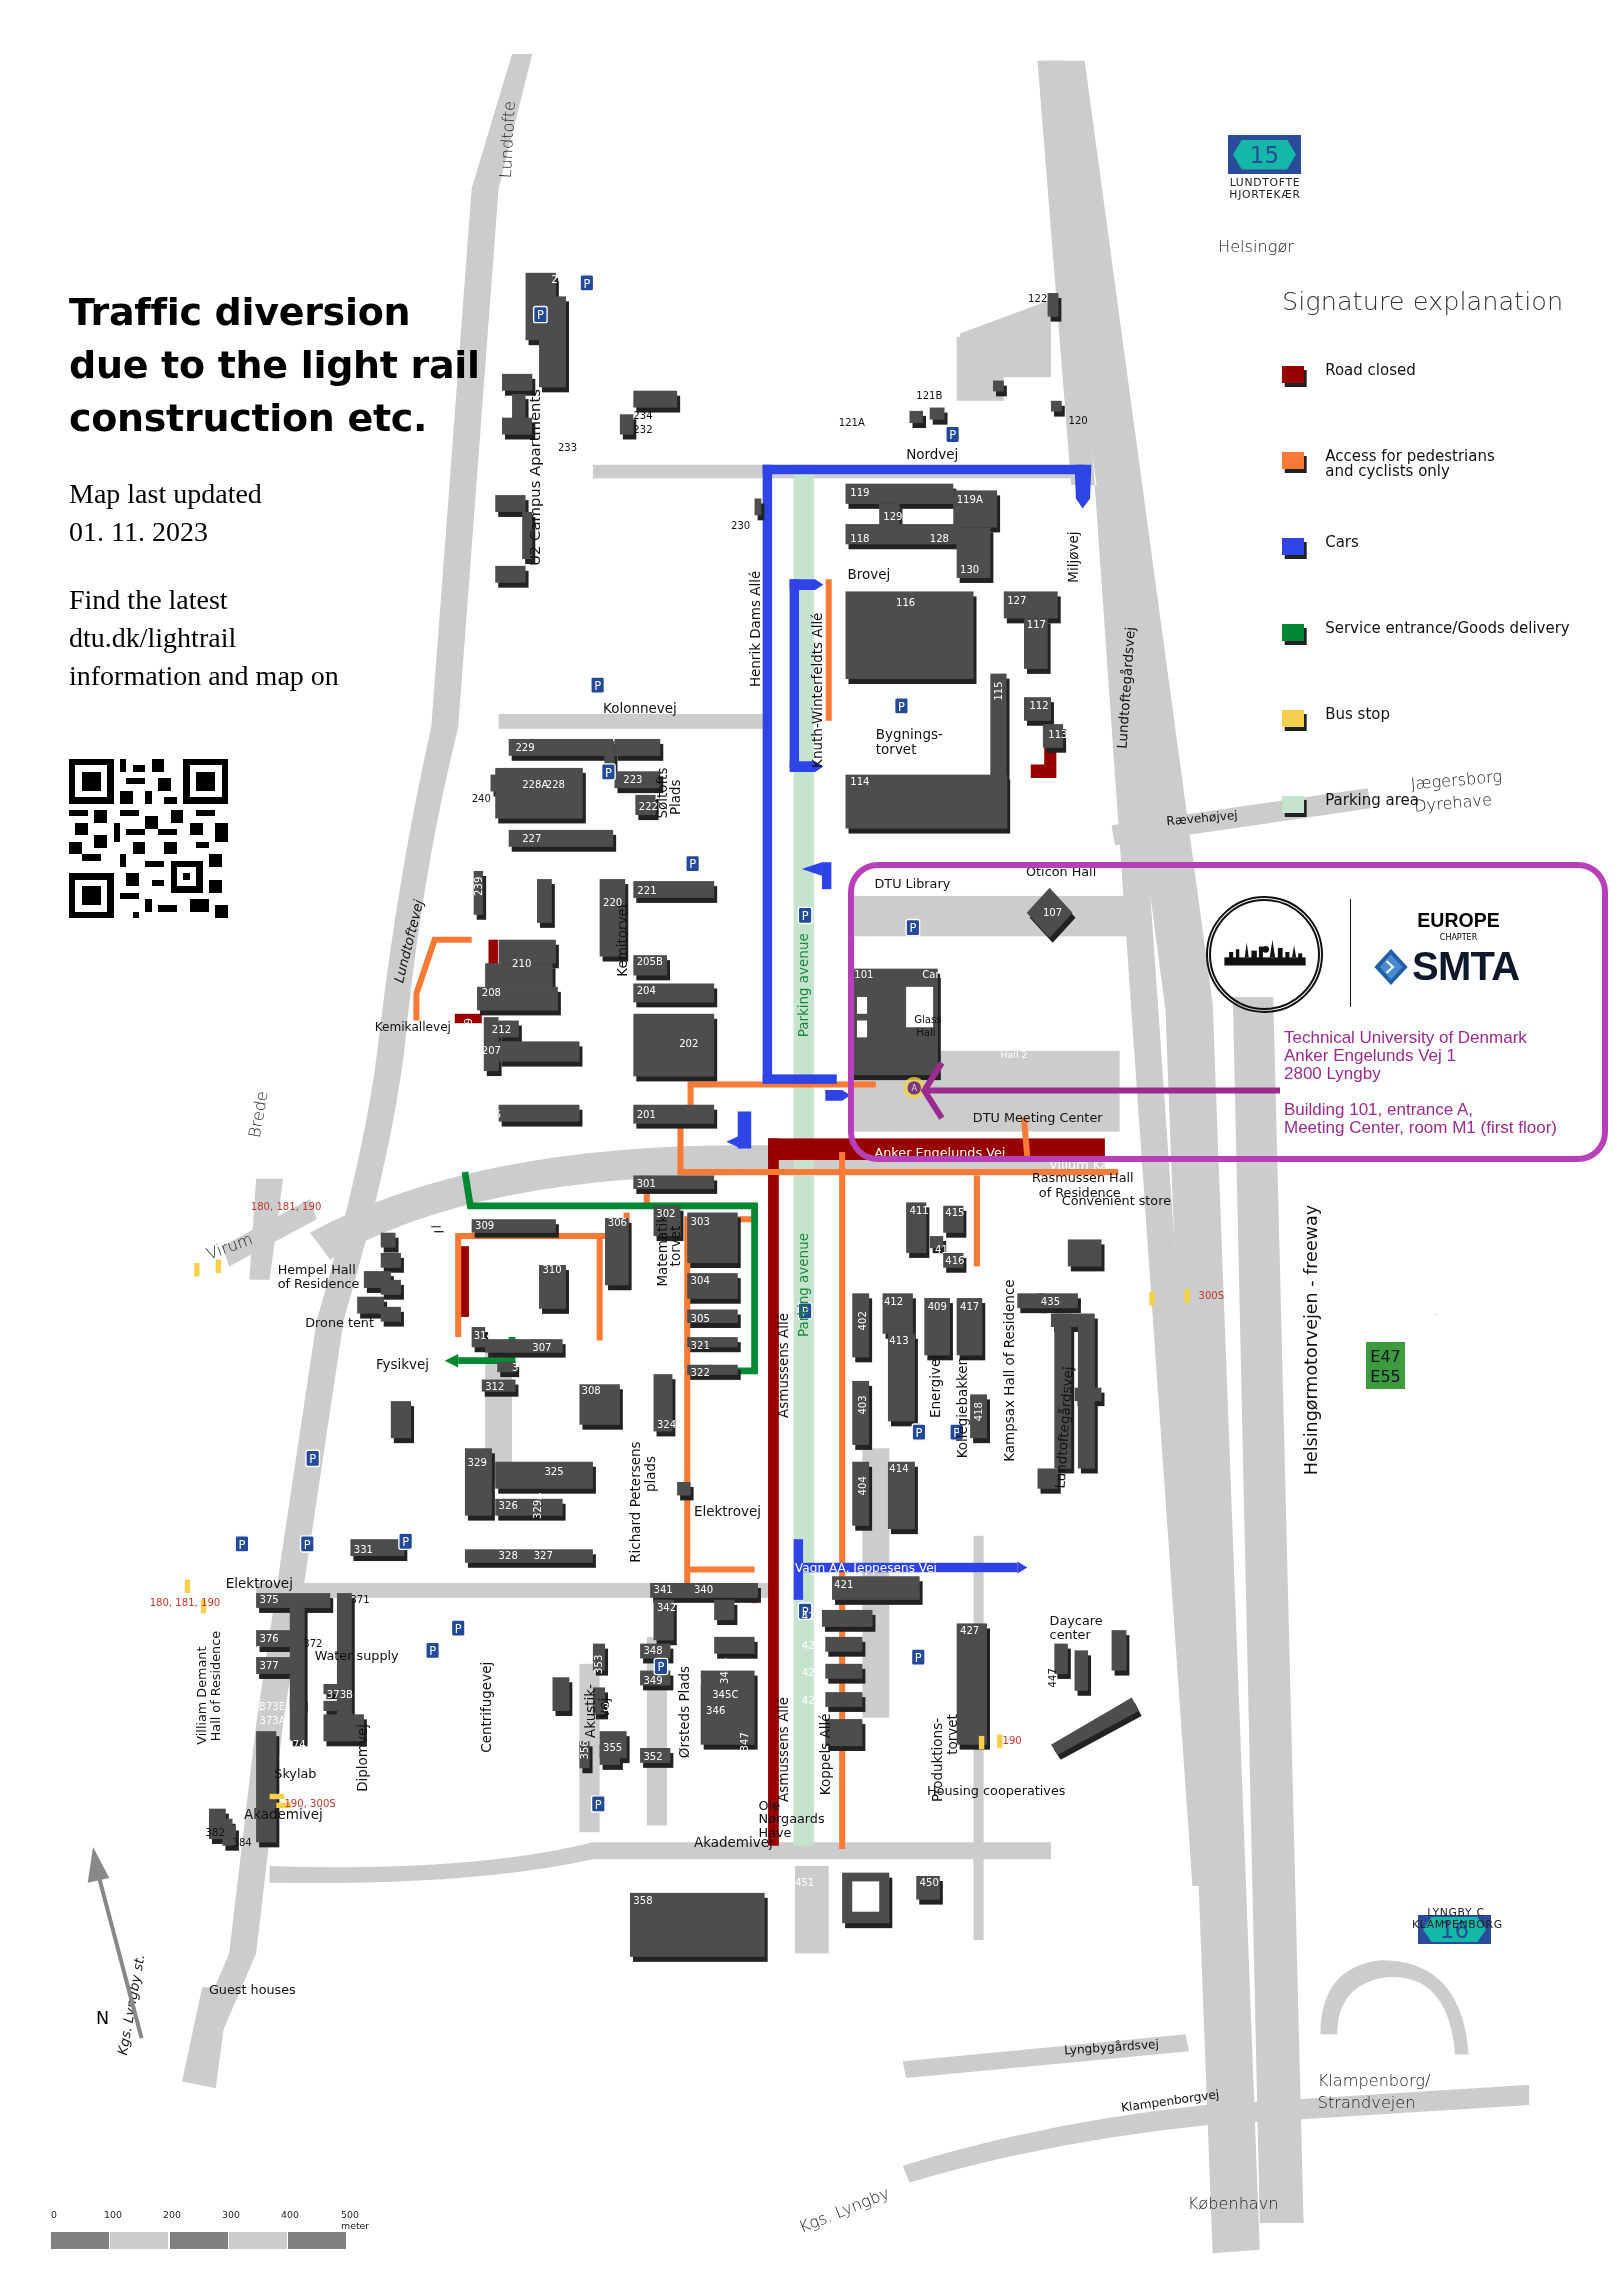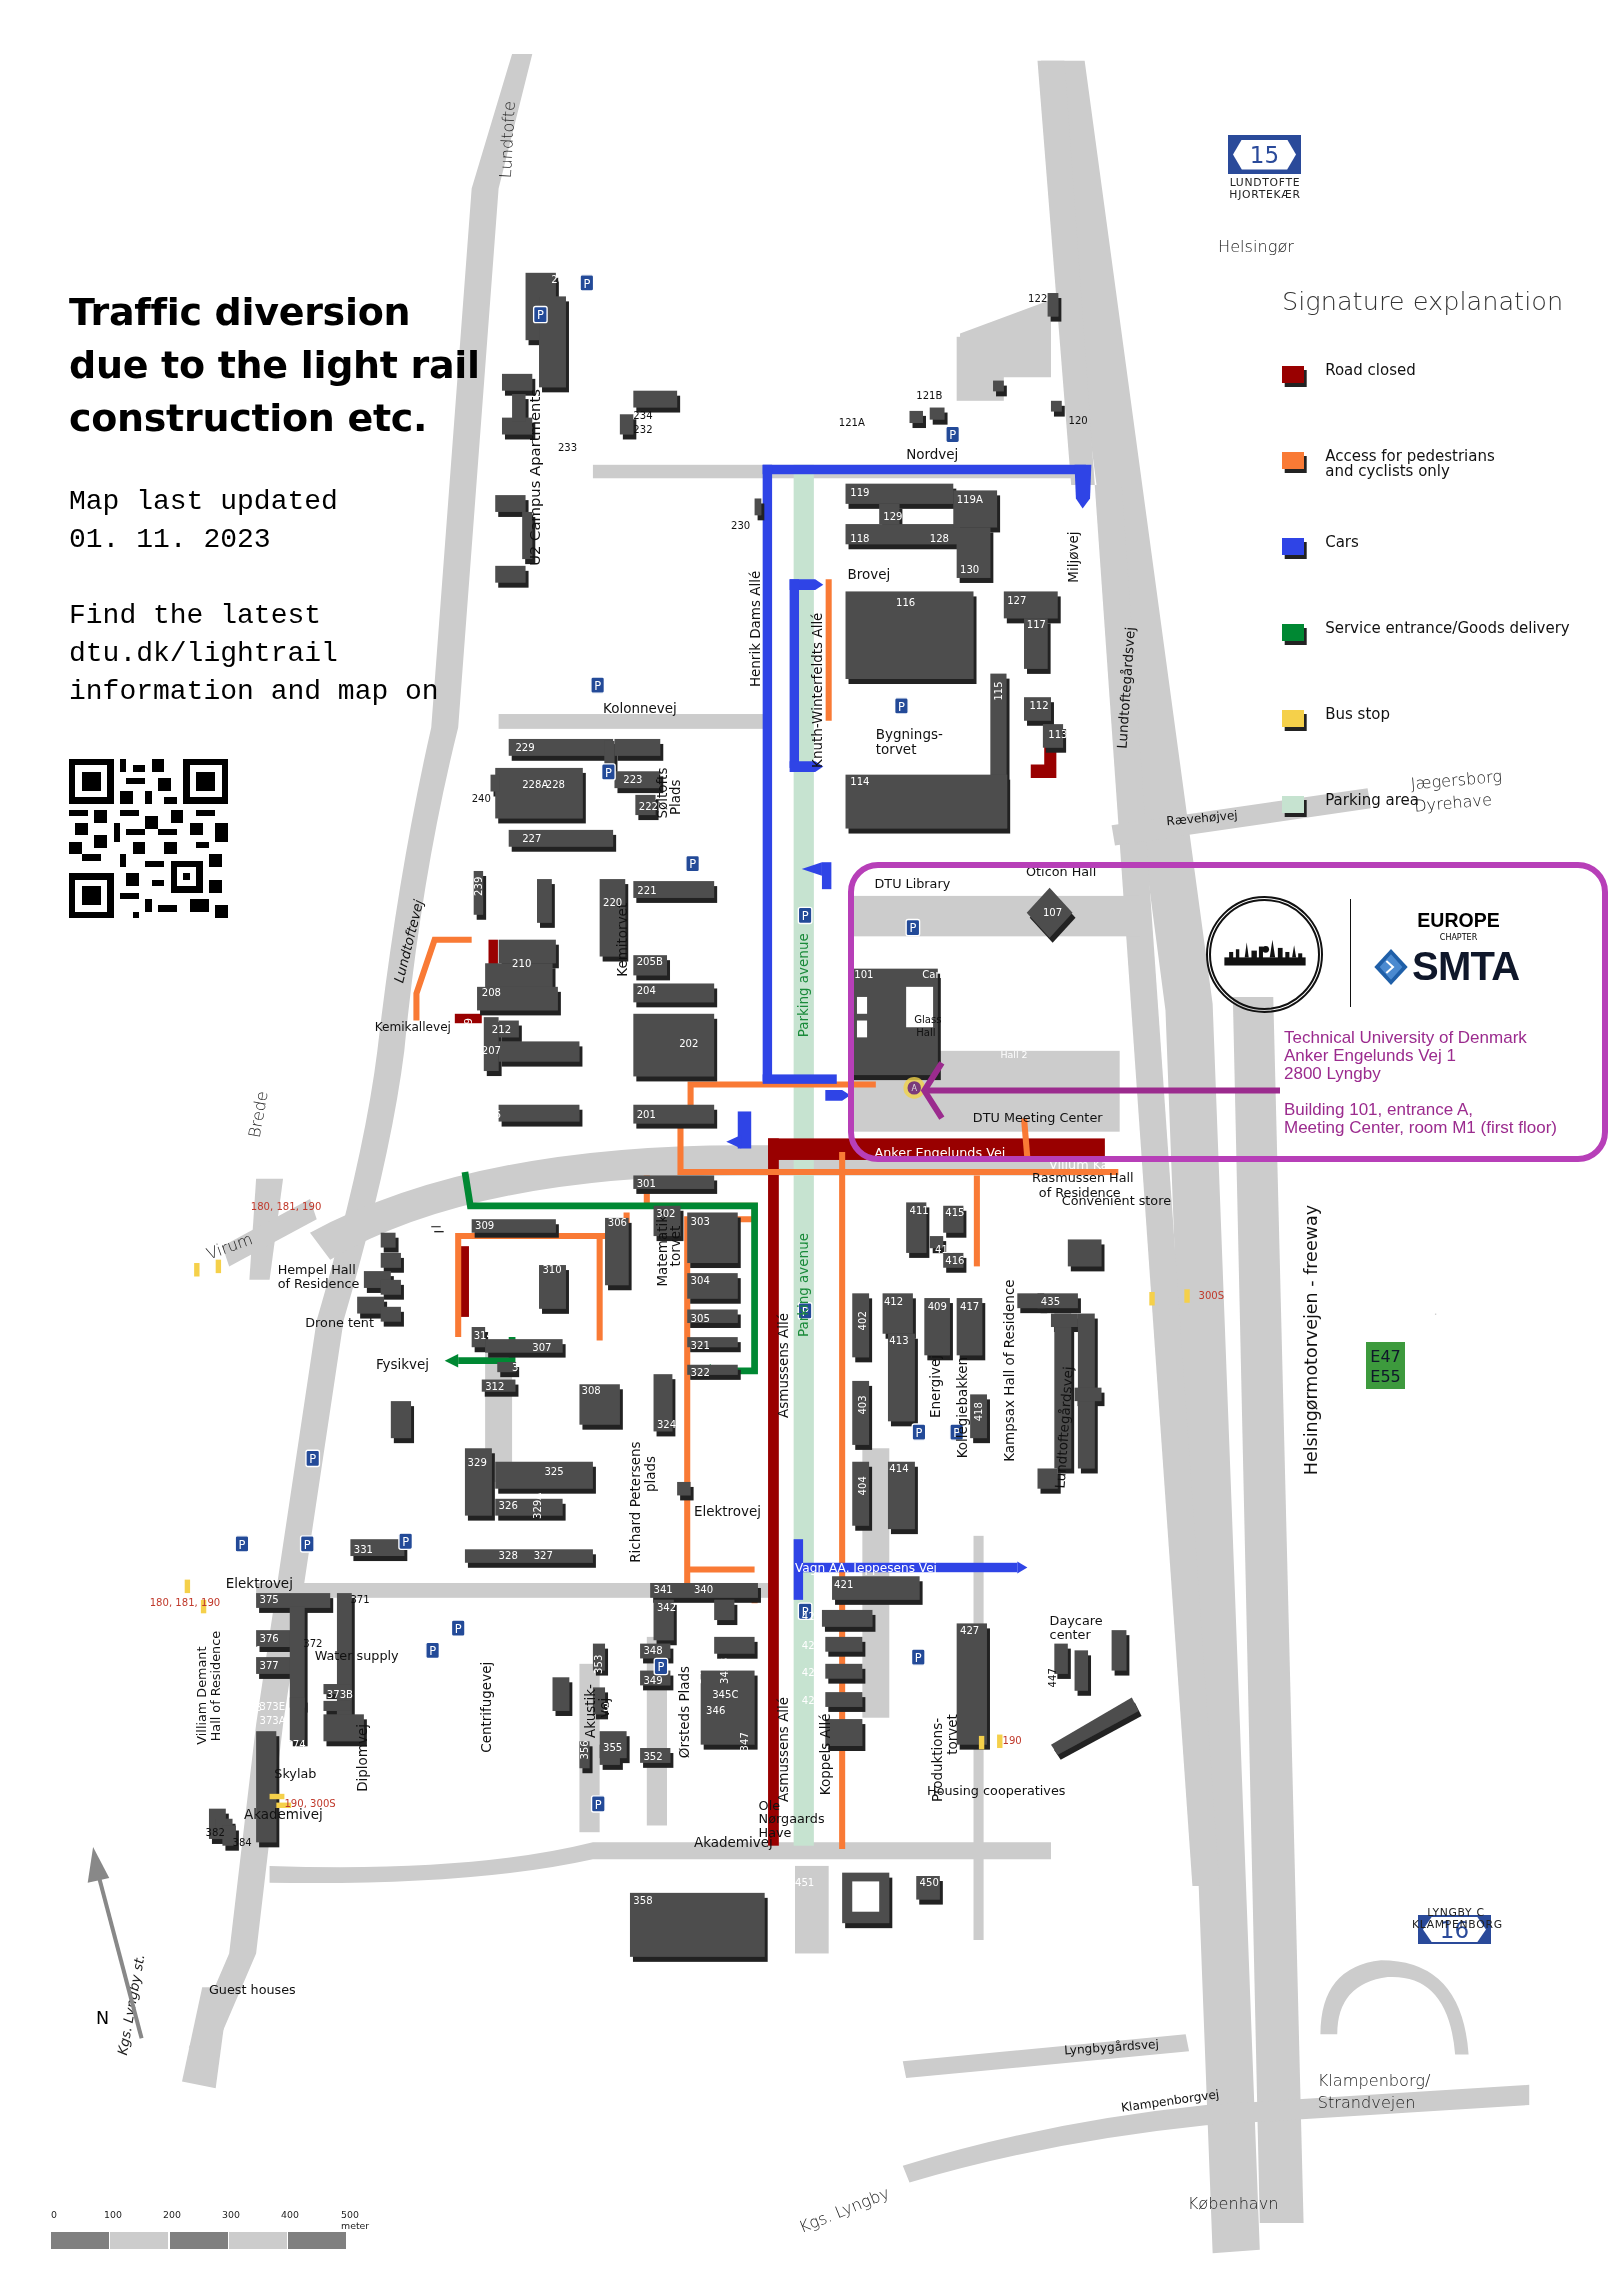--- a/index.html
+++ b/index.html
@@ -1,38 +1,38 @@
 <!DOCTYPE html>
 <html style="font-size:10.8px"><head>
 <meta charset="utf-8">
 <style>
   html, body { margin:0; padding:0; background:#ffffff; }
   body { width:1623px; height:2295px; position:relative; overflow:hidden; font-family:"DejaVu Sans", sans-serif; }
   #map { position:absolute; left:0; top:0; width:1623px; height:2295px; }
   .info { position:absolute; left:69px; top:286px; width:418px; color:#000; }
   .info .title { font-family:"DejaVu Sans", sans-serif; font-weight:bold; font-size:38px; line-height:53px; letter-spacing:-0.3px; }
-  .info .p { font-family:Liberation Mono, monospace; font-size:28px; line-height:38px; margin-top:38px; }
+  .info .p { font-family:Liberation Serif, serif; font-size:28px; line-height:38px; margin-top:30px; }
   .qr { position:absolute; left:69px; top:759px; width:159px; height:159px; }
   .legend { position:absolute; left:1282px; top:286px; width:323px; }
   .legend .lt { font-family:"DejaVu Sans", sans-serif; font-size:25.6px; color:#333; font-weight:200; margin-bottom:20px; }
   .legend .row { display:flex; align-items:flex-start; height:39px;margin-top:47px; }
   .legend .sw { width:21.6px; height:17.5px; position:relative; margin-right:21.6px; margin-top:2.7px; box-shadow:2.7px 4px 0 #222; }
   .legend .lbl { font-size:15px; line-height:15px; color:#111; }
   .panel { position:absolute; left:848px; top:862px; width:760px; height:300px; border:6px solid #b73fb8; border-radius:30px; box-sizing:border-box; pointer-events:none; }
   .addr { position:absolute; left:1284px; top:1029px; color:#9b2b8e; font-family:"Liberation Sans", sans-serif; font-size:17px; line-height:18px; }
   .addr .gap { height:17.5px; }
   .smta { position:absolute; left:1206px; top:889px; width:377px; height:135px; }
   .smta .circle { position:absolute; left:0; top:6.7px; width:117px; height:117px; border:5.4px double #111; border-radius:50%; box-sizing:border-box; display:flex; align-items:center; justify-content:center; }
   .smta .vline { position:absolute; left:144px; top:10px; width:1.3px; height:108px; background:#111; }
   .smta .europe { position:absolute; left:175px; top:20px; width:155px; text-align:center; font-family:"Liberation Sans", sans-serif; font-weight:bold; font-size:19.5px; }
   .smta .chapter { position:absolute; left:175px; top:44px; width:155px; text-align:center; font-size:8px; }
   .smta .brand { position:absolute; left:168px; top:55px; display:flex; align-items:center; }
   .smta .brand .word { font-family:"Liberation Sans", sans-serif; font-weight:900; font-size:40px; color:#0f172a; letter-spacing:-0.7px; margin-left:4px; }
   .hwy { position:absolute; width:70px; height:39px; background:#2a4a9a; display:flex; align-items:center; justify-content:center; }
-  .hwy .hex { width:63px; height:30px; background:#ffffff; clip-path:polygon(14% 0,86% 0,100% 50%,86% 100%,14% 100%,0 50%); display:flex; align-items:center; justify-content:center; font-size:23px; color:#2a4a9a; }
+  .hwy .hex { width:63px; height:30px; background:#14b8a6; clip-path:polygon(14% 0,86% 0,100% 50%,86% 100%,14% 100%,0 50%); display:flex; align-items:center; justify-content:center; font-size:23px; color:#2a4a9a; }
   .hwy-sub { position:absolute; font-size:10.8px; text-align:center; color:#222; line-height:12px; letter-spacing:0.7px; }
   .eroute { position:absolute; left:1366px; top:1342px; width:39px; height:47px; background:#3d9a3d; color:#0f172a; font-size:16px; line-height:20px; text-align:center; padding-top:5px; box-sizing:border-box; }
   .scale { position:absolute; left:51px; top:2209px; }
   .scale .ticks { position:relative; height:17.5px; font-size:9.4px; color:#222; }
   .scale .ticks span { position:absolute; top:0; }
   .scale .bars { display:flex; margin-top:5.4px; }
   .scale .bars div { width:58px; height:17.5px; margin-right:1.3px; }
   .compass-N { position:absolute; left:96px; top:2008px; font-size:17.5px; }
   svg text { font-family:"DejaVu Sans", sans-serif; }
 </style>

